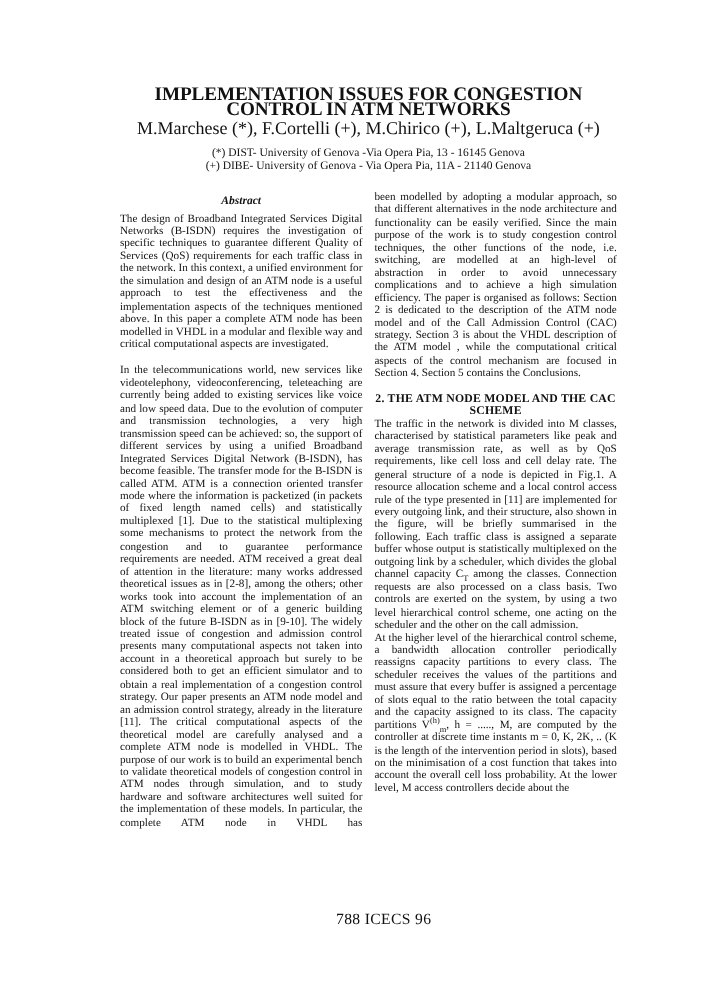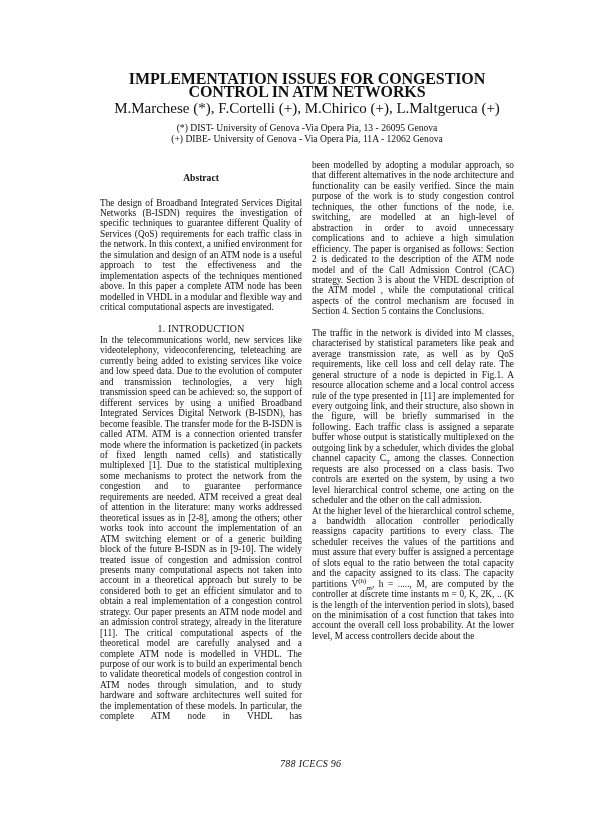--- a/index.html
+++ b/index.html
@@ -8,48 +8,48 @@
   .title { position:absolute; left:100px; width:414px; top:72px; text-align:center;
            font-weight:bold; font-size:16px; line-height:13px; letter-spacing:-0.1px; }
   .authors { position:absolute; left:100px; width:414px; top:103px; text-align:center;
              font-size:15px; line-height:11px; }
   .affil { position:absolute; left:100px; width:414px; top:122px; text-align:center;
            font-size:9.6px; line-height:11px; }
   .col { position:absolute; top:159px; width:202px; font-size:9.3px; line-height:10.45px; }
   .col.left { left:100px; }
   .col.right { left:312px; top:160px; }
   .col p { margin:0; text-align:justify; }
-  .col h3 { margin:14px; text-align:center; font-size:9.6px; font-weight:bold; line-height:10.5px; }
+  .col h3 { margin:4px; text-align:center; font-size:9.6px; font-weight:bold; line-height:10.5px;font-style:italic; }
   .col h2 { margin:0; text-align:center; font-size:9.8px; font-weight:normal; line-height:10.5px; letter-spacing:0.2px; }
   .col h2.sec2 { font-weight:bold; }
   .gap { height:12px; }
   .gap2 { height:11px; }
-  .footer { position:absolute; left:280px; top:758px; font-size:10px; font-style:italic; letter-spacing:0.3px; }
+  .footer { position:absolute; left:280px; top:758px; font-size:13px; letter-spacing:0.3px; }
   sub, sup { font-size:7px; line-height:0; }
 </style>
 </head>
 <body>
 
 <div>
   <div class="title">IMPLEMENTATION ISSUES FOR CONGESTION CONTROL IN ATM NETWORKS</div>
   <div class="authors">M.Marchese (*), F.Cortelli (+), M.Chirico (+), L.Maltgeruca (+)</div>
   <div class="affil">
-    <div>(*) DIST- University of Genova -Via Opera Pia, 13 - 26095 Genova</div>
-    <div>(+) DIBE- University of Genova - Via Opera Pia, 11A - 12062 Genova</div>
+    <div>(*) DIST- University of Genova -Via Opera Pia, 13 - 16145 Genova</div>
+    <div>(+) DIBE- University of Genova - Via Opera Pia, 11A - 21140 Genova</div>
   </div>
 
   <div class="col left">
     <h3>Abstract</h3>
     <p>The design of Broadband Integrated Services Digital Networks (B-ISDN) requires the investigation of specific techniques to guarantee different Quality of Services (QoS) requirements for each traffic class in the network. In this context, a unified environment for the simulation and design of an ATM node is a useful approach to test the effectiveness and the implementation aspects of the techniques mentioned above. In this paper a complete ATM node has been modelled in VHDL in a modular and flexible way and critical computational aspects are investigated.</p>
     <div class="gap"></div>
-    <h2>1. INTRODUCTION</h2>
     <p id="intro-left" style="text-align-last: justify;">In the telecommunications world, new services like videotelephony, videoconferencing, teleteaching are currently being added to existing services like voice and low speed data. Due to the evolution of computer and transmission technologies, a very high transmission speed can be achieved: so, the support of different services by using a unified Broadband Integrated Services Digital Network (B-ISDN), has become feasible. The transfer mode for the B-ISDN is called ATM. ATM is a connection oriented transfer mode where the information is packetized (in packets of fixed length named cells) and statistically multiplexed [1]. Due to the statistical multiplexing some mechanisms to protect the network from the congestion and to guarantee performance requirements are needed. ATM received a great deal of attention in the literature: many works addressed theoretical issues as in [2-8], among the others; other works took into account the implementation of an ATM switching element or of a generic building block of the future B-ISDN as in [9-10]. The widely treated issue of congestion and admission control presents many computational aspects not taken into account in a theoretical approach but surely to be considered both to get an efficient simulator and to obtain a real implementation of a congestion control strategy. Our paper presents an ATM node model and an admission control strategy, already in the literature [11]. The critical computational aspects of the theoretical model are carefully analysed and a complete ATM node is modelled in VHDL. The purpose of our work is to build an experimental bench to validate theoretical models of congestion control in ATM nodes through simulation, and to study hardware and software architectures well suited for the implementation of these models. In particular, the complete ATM node in VHDL has</p>
   </div>
 
   <div class="col right">
     <p id="intro-right">been modelled by adopting a modular approach, so that different alternatives in the node architecture and functionality can be easily verified. Since the main purpose of the work is to study congestion control techniques, the other functions of the node, i.e. switching, are modelled at an high-level of abstraction in order to avoid unnecessary complications and to achieve a high simulation efficiency. The paper is organised as follows: Section 2 is dedicated to the description of the ATM node model and of the Call Admission Control (CAC) strategy. Section 3 is about the VHDL description of the ATM model , while the computational critical aspects of the control mechanism are focused in Section 4. Section 5 contains the Conclusions.</p>
     <div class="gap2"></div>
+    <h2 class="sec2">2. THE ATM NODE MODEL AND THE CAC SCHEME</h2>
     <p><span>The traffic in the network is divided into M classes, characterised by statistical parameters like peak and average transmission rate, as well as by QoS requirements, like cell loss and cell delay rate. The general structure of a node is depicted in Fig.1. A resource allocation scheme and a local control access rule of the type presented in [11] are implemented for every outgoing link, and their structure, also shown in the figure, will be briefly summarised in the following. Each traffic class is assigned a separate buffer whose output is statistically multiplexed on the outgoing link by a scheduler, which divides the global channel capacity C</span><sub>T</sub><span> among the classes. Connection requests are also processed on a class basis. Two controls are exerted on the system, by using a two level hierarchical control scheme, one acting on the scheduler and the other on the call admission.</span></p>
     <p><span>At the higher level of the hierarchical control scheme, a bandwidth allocation controller periodically reassigns capacity partitions to every class. The scheduler receives the values of the partitions and must assure that every buffer is assigned a percentage of slots equal to the ratio between the total capacity and the capacity assigned to its class. The capacity partitions V</span><sup>(h)</sup><sub>m</sub><span>, h = ....., M, are computed by the controller at discrete time instants m = 0, K, 2K, .. (K is the length of the intervention period in slots), based on the minimisation of a cost function that takes into account the overall cell loss probability. At the lower level, M access controllers decide about the</span></p>
   </div>
 
   <div class="footer">788  ICECS 96</div>
 </div>
 
 </body></html>

